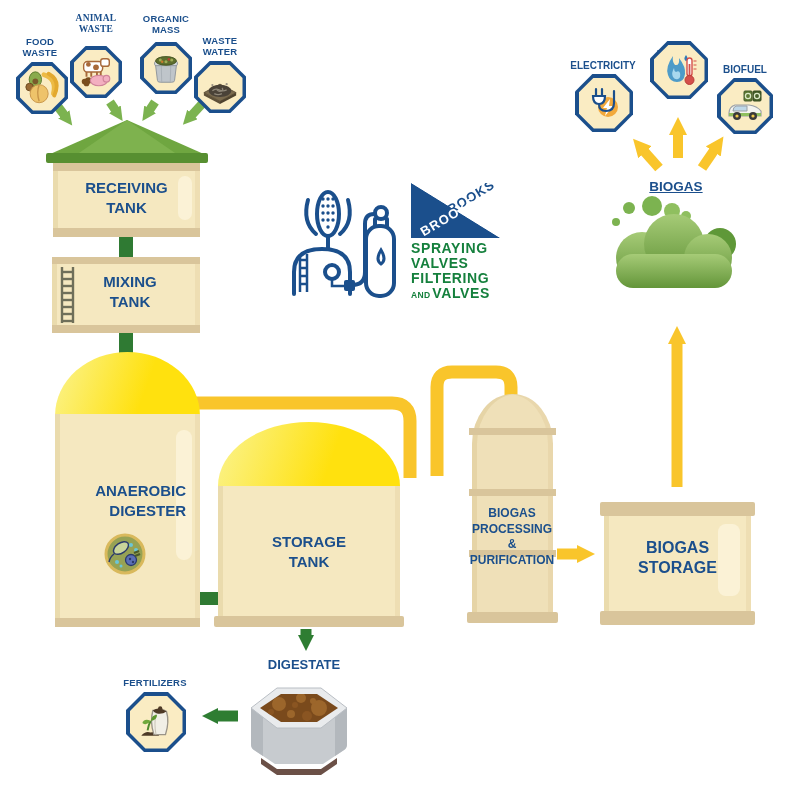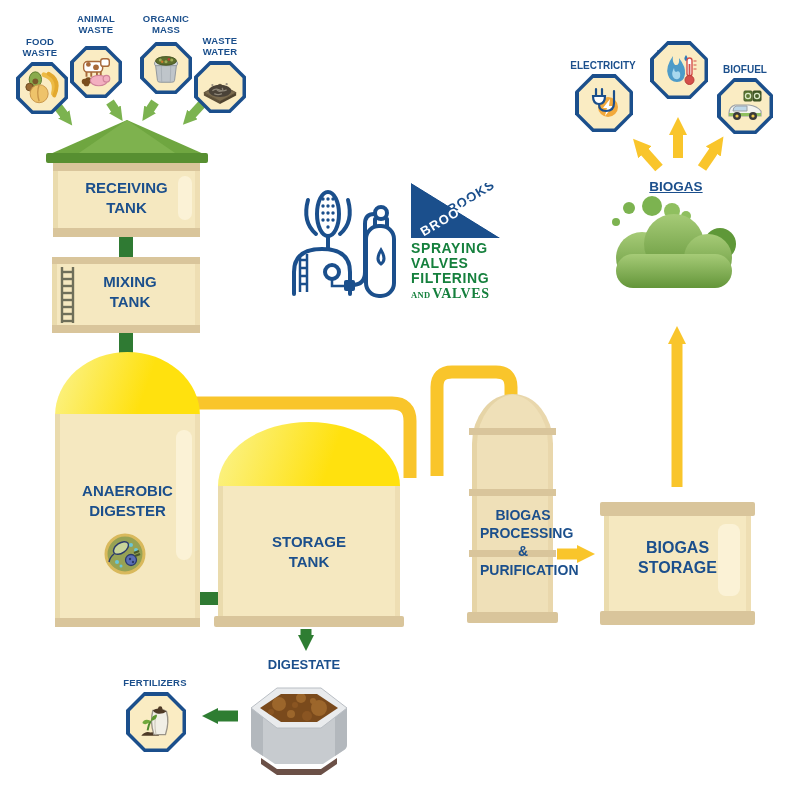--- a/index.html
+++ b/index.html
@@ -20,21 +20,21 @@
   .rim-b{position:absolute;left:0;bottom:0;width:100%;height:9px;background:#D9C59B;}
   .stripe{position:absolute;background:#FBF2D6;border-radius:8px;}
   .dome{position:absolute;background:linear-gradient(110deg,#FBF180 8%,#FFE10E 62%);}
   .pipe-g{position:absolute;background:#2F7A33;}
   .band{position:absolute;background:#D9C59B;}
   .brooks-box{position:absolute;left:411px;top:183px;width:89px;height:55px;overflow:hidden;
               background:linear-gradient(to top right,#1B4F8C 49.6%,#ffffff 50.4%);}
   .brx{position:absolute;font-weight:bold;font-size:13px;letter-spacing:1px;transform:rotate(-31deg);white-space:nowrap;}
   .logo-lines{position:absolute;left:411px;top:241px;width:92px;color:#15803d;font-weight:bold;}
   .logo-line{font-size:14px;line-height:15px;letter-spacing:.6px;}
-  .logo-line4{display:flex;align-items:baseline;gap:2px;font-family:Liberation Serif, serif;}
+  .logo-line4{display:flex;align-items:baseline;gap:2px;}
   .logo-and{font-size:8.5px;letter-spacing:.3px;}
 </style>
 </head>
 <body>
 
 <div class="canvas">
 
   <svg class="abs" style="left:0;top:0;" width="792" height="795" viewBox="0 0 792 795">
     <defs>
       <marker id="ah-y" markerUnits="userSpaceOnUse" markerWidth="22" markerHeight="22" refX="3" refY="9" orient="auto">
@@ -96,21 +96,21 @@
         <line x1="4" y1="56" x2="15" y2="56"></line>
     </g>
   </svg>
   <div class="lbl lbl-md" style="left:95px;top:272px;width:70px;">MIXING TANK</div>
 
   <div class="dome" style="left:55px;top:352px;width:145px;height:64px;border-radius:73px 73px 0 0 / 64px 64px 0 0;"></div>
   <div class="tank" style="left:55px;top:414px;width:145px;height:213px;">
     <div class="rim-b"></div>
     <div class="stripe" style="right:8px;top:16px;width:16px;height:130px;"></div>
   </div>
-  <div class="lbl lbl-md" style="left:69px;top:481px;width:117px;">ANAEROBIC DIGESTER</div>
+  <div class="lbl lbl-md" style="left:69px;top:481px;width:117px;text-align:right;">ANAEROBIC DIGESTER</div>
   <svg class="abs" style="left:104px;top:533px;" width="42" height="42" viewBox="0 0 42 42">
     <circle cx="21" cy="21" r="19" fill="#97A254" stroke="#D9B95C" stroke-width="3"></circle>
     <g transform="rotate(-35 17 15)">
       <ellipse cx="17" cy="15" rx="8.5" ry="5" fill="#C9D49A" stroke="#2B3A6B" stroke-width="1.5"></ellipse>
     </g>
     <path d="M10 21 q-4 3 -5 8" stroke="#2B3A6B" stroke-width="1.5" fill="none"></path>
     <circle cx="27" cy="27" r="5.5" fill="#5B6FB5" stroke="#2B3A6B" stroke-width="1.3"></circle>
     <circle cx="26" cy="26" r="1.2" fill="#2B3A6B"></circle>
       <circle cx="29" cy="29" r="1.2" fill="#2B3A6B"></circle>
     <circle cx="27" cy="12" r="2" fill="#6BC6D8"></circle>
@@ -126,21 +126,21 @@
   <div class="dome" style="left:218px;top:422px;width:182px;height:64px;border-radius:91px 91px 0 0 / 64px 64px 0 0;"></div>
   <div class="tank" style="left:218px;top:486px;width:182px;height:130px;"></div>
   <div class="band" style="left:214px;top:616px;width:190px;height:11px;border-radius:2px;"></div>
   <div class="lbl lbl-md" style="left:257px;top:532px;width:104px;">STORAGE TANK</div>
 
   <div class="tank" style="left:472px;top:394px;width:81px;height:228px;border-radius:40px 40px 0 0 / 50px 50px 0 0;background:#EFE0B8;"></div>
   <div class="band" style="left:469px;top:428px;width:87px;height:7px;"></div>
   <div class="band" style="left:469px;top:489px;width:87px;height:7px;"></div>
   <div class="band" style="left:469px;top:550px;width:87px;height:7px;"></div>
   <div class="band" style="left:467px;top:612px;width:91px;height:11px;border-radius:2px;"></div>
-  <div class="lbl" style="left:480px;top:506px;width:86px;font-size:14px;line-height:1.3;">BIOGAS PROCESSING &amp; PURIFICATION</div>
+  <div class="lbl" style="left:469px;top:506px;width:86px;font-size:12px;line-height:1.3;">BIOGAS PROCESSING &amp; PURIFICATION</div>
 
   <div class="band" style="left:600px;top:502px;width:155px;height:14px;border-radius:2px;"></div>
   <div class="tank" style="left:604px;top:516px;width:147px;height:95px;">
     <div class="stripe" style="right:11px;top:8px;width:22px;height:72px;"></div>
   </div>
   <div class="band" style="left:600px;top:611px;width:155px;height:14px;border-radius:2px;"></div>
   <div class="lbl lbl-lg" style="left:619px;top:538px;width:117px;">BIOGAS STORAGE</div>
 
   <svg class="abs" style="left:608px;top:192px;" width="132" height="108" viewBox="0 0 132 108">
     <defs>
@@ -223,21 +223,21 @@
       <ellipse cx="13" cy="11" rx="6.5" ry="8" fill="#8AAB4C" stroke="#5E7A2E"></ellipse>
       <circle cx="13" cy="13" r="3" fill="#7A5A2B"></circle>
       <path d="M22 6 Q36 10 32 26" stroke="#EDBB45" stroke-width="5" fill="none" stroke-linecap="round"></path>
       <path d="M27 5 Q40 12 33 28" stroke="#E3A92F" stroke-width="4" fill="none" stroke-linecap="round"></path>
       <circle cx="7" cy="19" r="4" fill="#9A6A33" stroke="#6E4A20"></circle>
       <circle cx="17" cy="26" r="9.5" fill="#EEC36A" stroke="#C89548"></circle>
       <path d="M17 17 Q14 24 17 34" stroke="#C89548" stroke-width="1.5" fill="none"></path>
     </svg>
       </div>
   </div>
-  <div class="lbl lbl-sm" style="left:70px;top:13px;width:52px;">ANIMAL WASTE</div>
+  <div class="lbl lbl-sm" style="left:70px;top:13px;width:52px;font-family:Liberation Serif, serif;">ANIMAL WASTE</div>
   <div class="octagon" style="left:70px;top:46px;width:52px;height:52px;">
     <div class="oct-inner">
         <svg width="38" height="38" viewBox="0 0 40 40">
       <g stroke="#A86A3A" stroke-width="2">
             <line x1="10" y1="19" x2="10" y2="25"></line>
             <line x1="15" y1="19" x2="15" y2="25"></line>
             <line x1="21" y1="19" x2="21" y2="25"></line>
             <line x1="25" y1="19" x2="25" y2="25"></line>
           </g>
       <rect x="7" y="9" width="20" height="11" rx="4" fill="#fff" stroke="#A86A3A" stroke-width="1.5"></rect>

